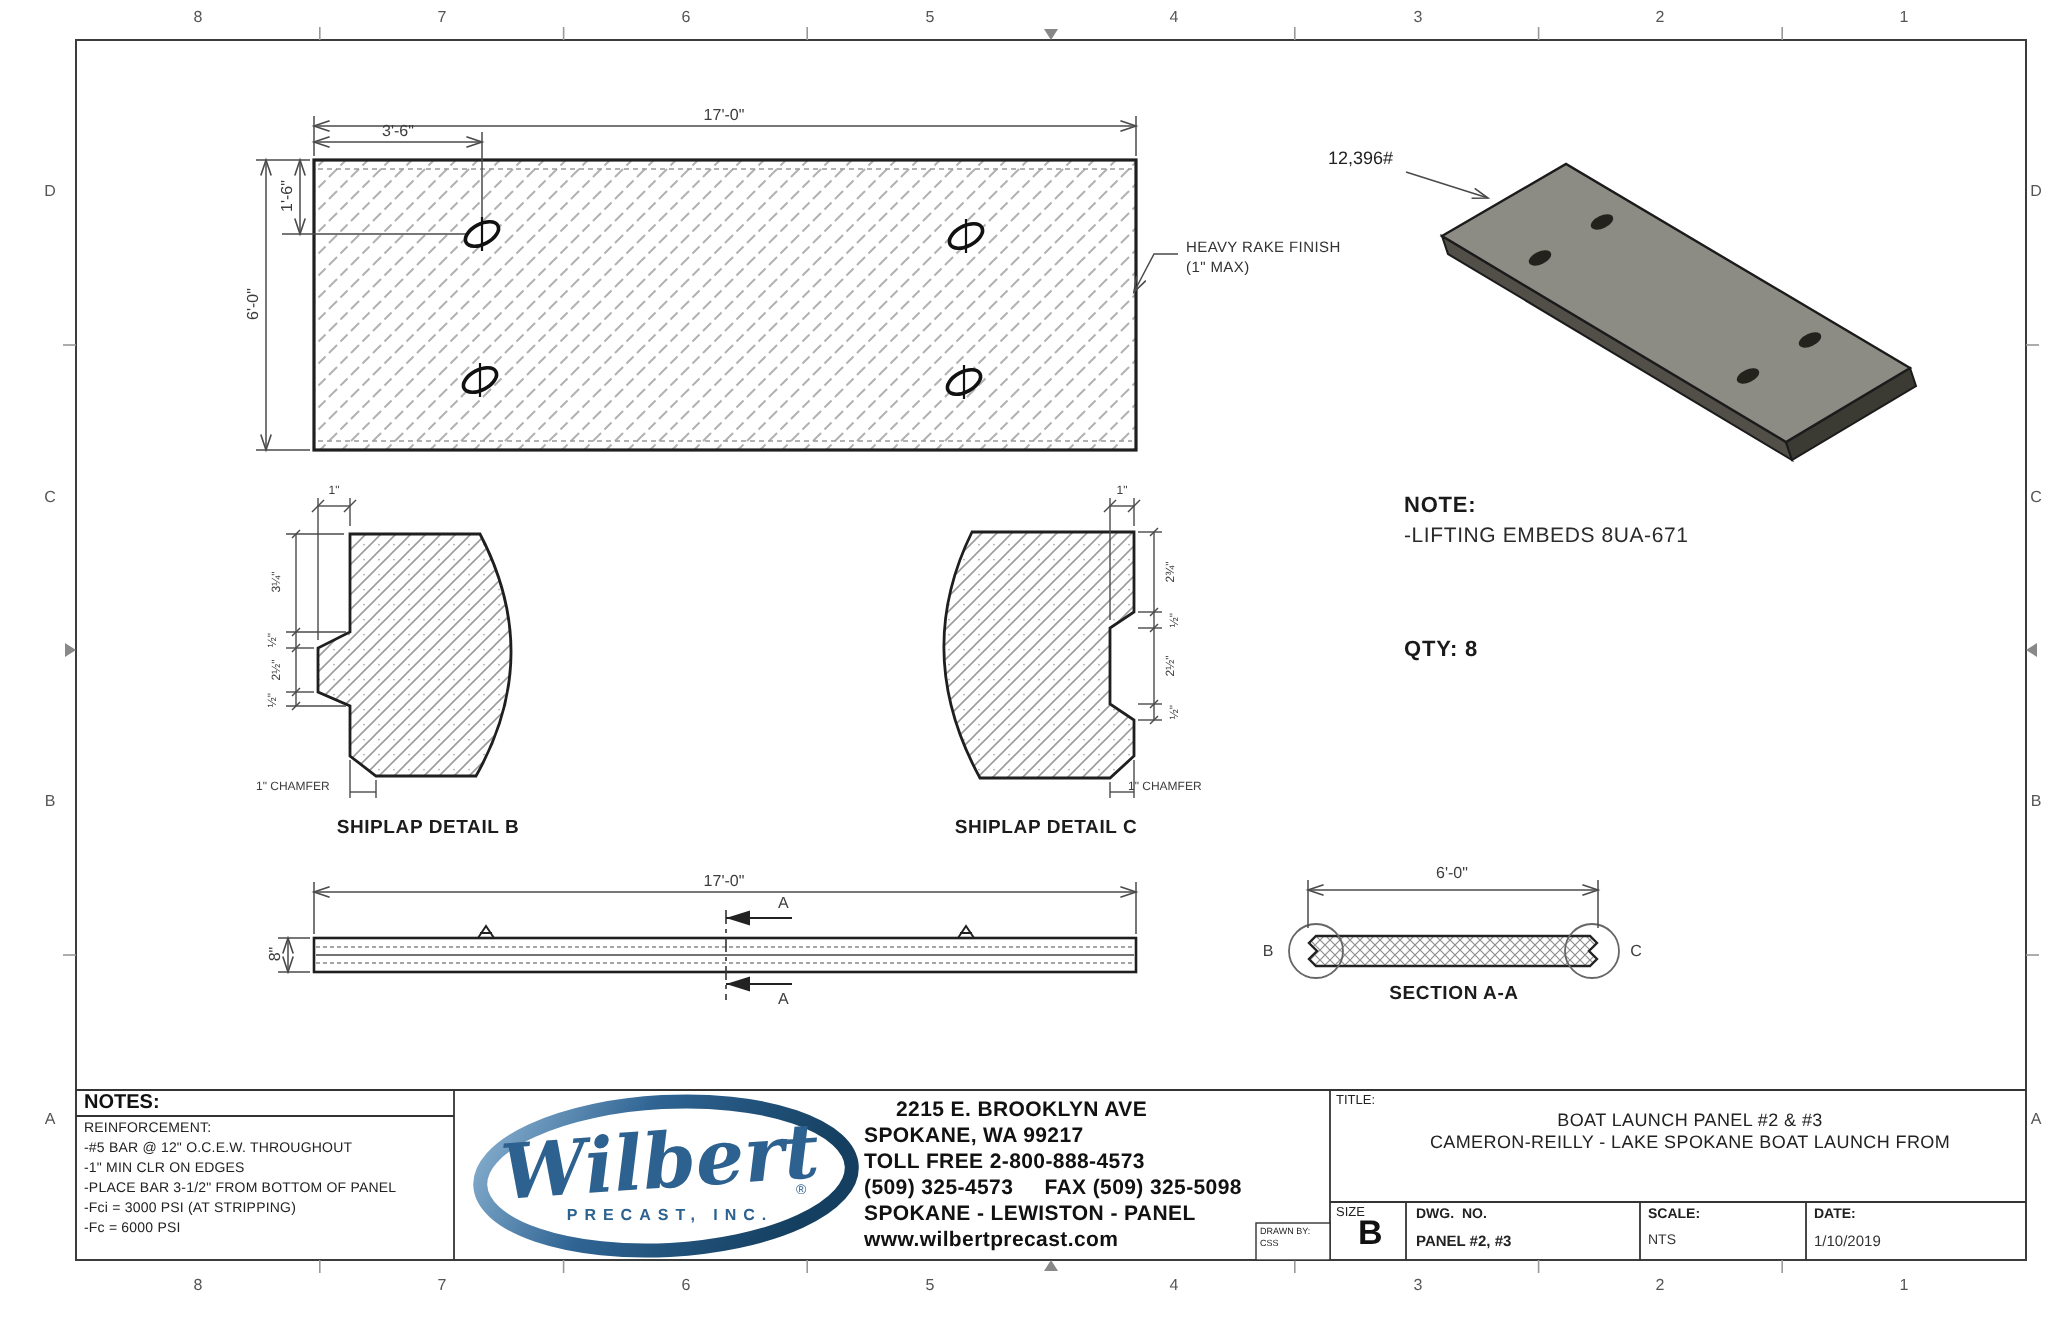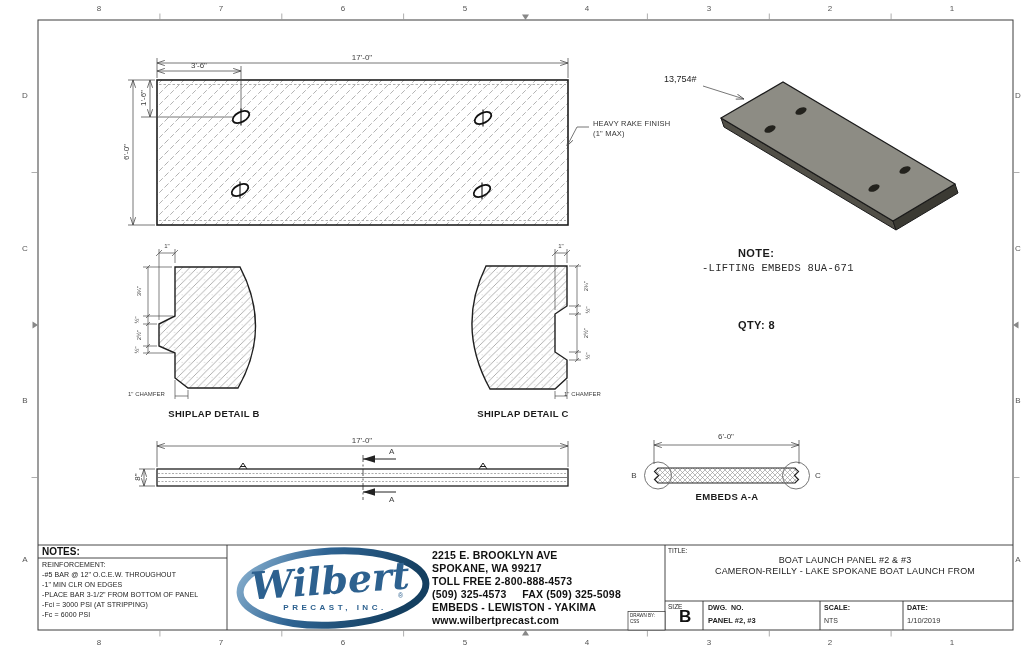--- a/index.html
+++ b/index.html
@@ -8,22 +8,22 @@
   svg{position:absolute;left:0;top:0;}
   .t{position:absolute;white-space:nowrap;color:#2b2b2b;font-family:"Liberation Sans",sans-serif;line-height:1;}
   .cc{transform:translate(-50%,-50%);}
   .cx{transform:translateX(-50%);}
   .rot{transform:translate(-50%,-50%) rotate(-90deg);}
   .zone{font-size:8px;color:#555;}
   .dim{font-size:8px;color:#3d3d3d;}
   .dimsm{font-size:6px;color:#3d3d3d;}
   .ann{font-size:7.5px;color:#333;letter-spacing:.2px;}
   .ttl{font-size:9.5px;font-weight:bold;color:#1c1c1c;letter-spacing:.3px;}
-  .noteh{font-size:11px;font-weight:bold;color:#1a1a1a;letter-spacing:.4px;margin-left:36px;}
-  .notel{font-size:10.5px;color:#2a2a2a;letter-spacing:.3px;font-family:Liberation Mono, monospace;}
+  .noteh{font-size:11px;font-weight:bold;color:#1a1a1a;letter-spacing:.4px;}
+  .notel{font-size:10.5px;color:#2a2a2a;letter-spacing:.3px;}
   .tbsmall{font-size:6.5px;color:#222;}
   .tbnote{font-size:7px;color:#222;letter-spacing:.1px;}
   .addr{font-size:10.5px;font-weight:bold;color:#111;letter-spacing:.2px;}
   .pre{white-space:pre;}
   .logoName{font-family:"DejaVu Serif",serif;font-style:italic;font-weight:bold;font-size:38px;color:#2d618f;}
   .logoSub{font-size:8px;font-weight:bold;letter-spacing:3.5px;color:#2d618f;}
   .tiny{font-size:4.5px;color:#222;}
 </style>
 </head>
 <body>
@@ -265,21 +265,21 @@
   <span class="t zone cc" style="left:1018px;top:401px">B</span>
   <span class="t zone cc" style="left:1018px;top:560px">A</span>
 
   <span class="t dim cc" style="left:362px;top:58px">17'-0"</span>
   <span class="t dim cc" style="left:199px;top:66px">3'-6"</span>
   <span class="t dim rot" style="left:144px;top:98px">1'-6"</span>
   <span class="t dim rot" style="left:127px;top:152px">6'-0"</span>
   <span class="t ann" style="left:593px;top:120px">HEAVY RAKE FINISH</span>
   <span class="t ann" style="left:593px;top:130px">(1" MAX)</span>
 
-  <span class="t" style="left:664px;top:75px;font-size:9px;color:#222">13,754#</span>
+  <span class="t" style="left:664px;top:75px;font-size:9px;color:#222">12,396#</span>
 
   <span class="t noteh" style="left:702px;top:248px">NOTE:</span>
   <span class="t notel" style="left:702px;top:263px">-LIFTING EMBEDS 8UA-671</span>
   <span class="t noteh" style="left:702px;top:320px">QTY: 8</span>
 
   <span class="t ttl cc" style="left:214px;top:414px">SHIPLAP DETAIL B</span>
   <span class="t dimsm cc" style="left:167px;top:246px">1"</span>
   <span class="t dimsm rot" style="left:139px;top:291px">3¼"</span>
   <span class="t dimsm rot" style="left:137px;top:320px">½"</span>
   <span class="t dimsm rot" style="left:139px;top:335px">2½"</span>
@@ -295,39 +295,39 @@
   <span class="t dimsm" style="left:564px;top:391px">1" CHAMFER</span>
 
   <span class="t dim cc" style="left:362px;top:441px">17'-0"</span>
   <span class="t dim rot" style="left:138px;top:477px">8"</span>
   <span class="t dim" style="left:389px;top:448px">A</span>
   <span class="t dim" style="left:389px;top:496px">A</span>
 
   <span class="t dim cc" style="left:726px;top:437px">6'-0"</span>
   <span class="t dim cc" style="left:634px;top:476px">B</span>
   <span class="t dim cc" style="left:818px;top:476px">C</span>
-  <span class="t ttl cc" style="left:727px;top:497px">EMBEDS A-A</span>
+  <span class="t ttl cc" style="left:727px;top:497px">SECTION A-A</span>
 
   <span class="t" style="left:42px;top:547px;font-size:10px;font-weight:bold;color:#111">NOTES:</span>
   <span class="t tbnote" style="left:42px;top:561px">REINFORCEMENT:</span>
   <span class="t tbnote" style="left:42px;top:571px">-#5 BAR @ 12" O.C.E.W. THROUGHOUT</span>
   <span class="t tbnote" style="left:42px;top:581px">-1" MIN CLR ON EDGES</span>
   <span class="t tbnote" style="left:42px;top:591px">-PLACE BAR 3-1/2" FROM BOTTOM OF PANEL</span>
   <span class="t tbnote" style="left:42px;top:601px">-Fci = 3000 PSI (AT STRIPPING)</span>
   <span class="t tbnote" style="left:42px;top:611px">-Fc = 6000 PSI</span>
 
   <span class="t logoName" style="left:330px;top:584px;transform:translate(-50%,-58%) rotate(-4deg)">Wilbert</span>
   <span class="t" style="left:398px;top:592px;font-size:7px;color:#2d618f">®</span>
   <span class="t logoSub cc" style="left:335px;top:608px">PRECAST, INC.</span>
 
-  <span class="t addr" style="left:432px;top:550px">2215 E. BROOKLYN AVE</span>
+  <span class="t addr" style="left:448px;top:550px">2215 E. BROOKLYN AVE</span>
   <span class="t addr" style="left:432px;top:563px">SPOKANE, WA 99217</span>
   <span class="t addr" style="left:432px;top:576px">TOLL FREE 2-800-888-4573</span>
   <span class="t addr pre" style="left:432px;top:589px">(509) 325-4573     FAX (509) 325-5098</span>
-  <span class="t addr" style="left:432px;top:602px">EMBEDS - LEWISTON - YAKIMA</span>
+  <span class="t addr" style="left:432px;top:602px">SPOKANE - LEWISTON - PANEL</span>
   <span class="t addr" style="left:432px;top:615px">www.wilbertprecast.com</span>
 
   <span class="t tiny" style="left:630px;top:613.5px">DRAWN BY:</span>
   <span class="t tiny" style="left:630px;top:620px">CSS</span>
 
   <span class="t tbsmall" style="left:668px;top:548px">TITLE:</span>
   <span class="t cx" style="left:845px;top:556px;font-size:9px;color:#222;letter-spacing:.2px">BOAT LAUNCH PANEL #2 &amp; #3</span>
   <span class="t cx" style="left:845px;top:567px;font-size:9px;color:#222;letter-spacing:.2px">CAMERON-REILLY - LAKE SPOKANE BOAT LAUNCH FROM</span>
   <span class="t tbsmall" style="left:668px;top:604px">SIZE</span>
   <span class="t" style="left:679px;top:608px;font-size:17px;font-weight:bold;color:#111">B</span>

